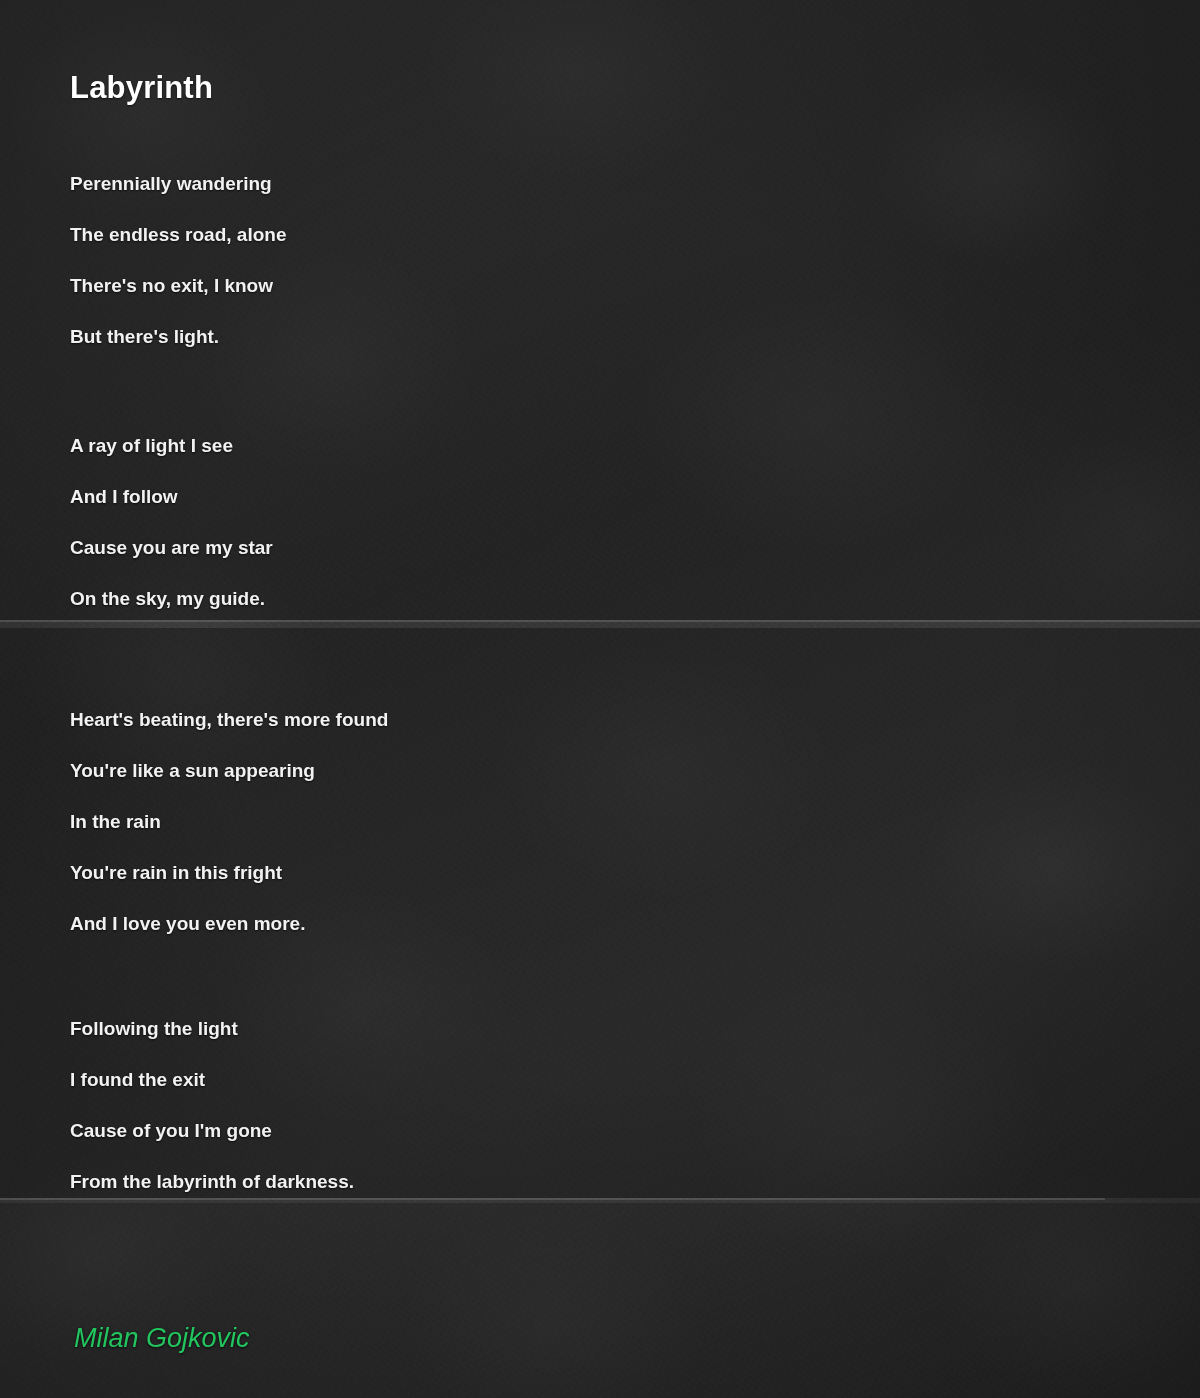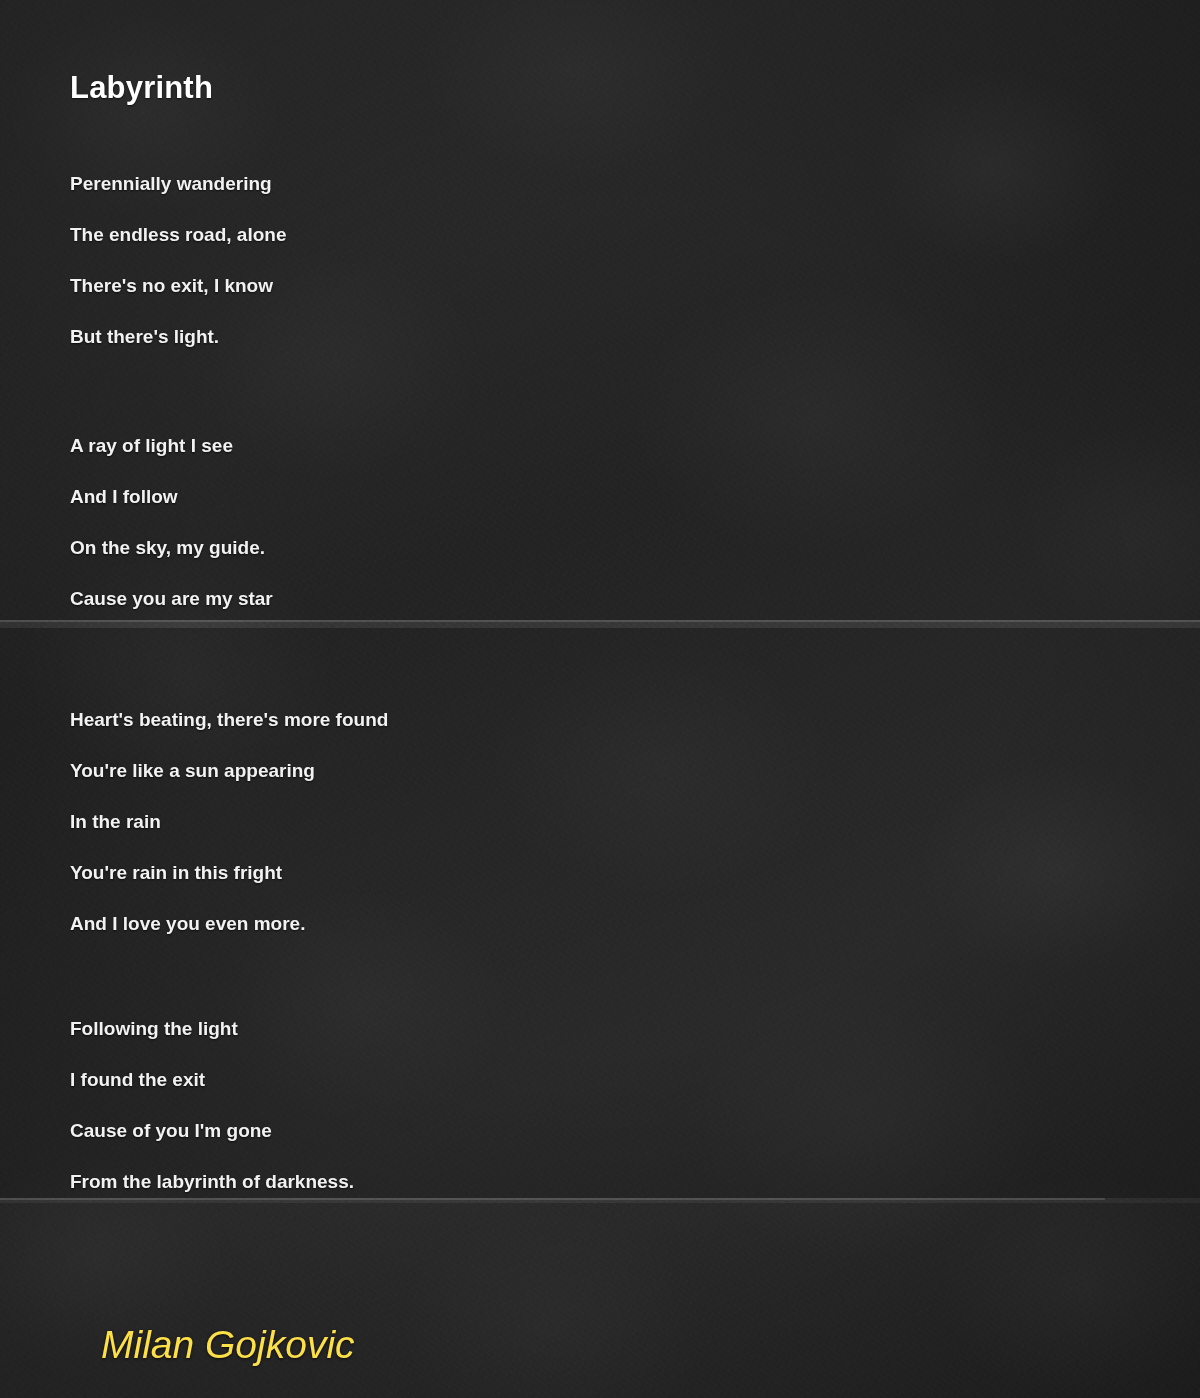--- a/index.html
+++ b/index.html
@@ -113,25 +113,24 @@
   }
   
   .stanza-2 { margin-bottom: 70px; }
   .stanza-3 { margin-bottom: 54px; }
   .stanza-4 { margin-bottom: 0; }
 
   .author {
     position: absolute;
     left: 74px;
     top: 1323px;
-    font-size: 39px;
+    font-size: 27px;
     font-style: italic;
-    color: #fde047;
+    color: #22c55e;
     text-shadow: 0 1px 3px rgba(0,0,0,0.75);
-    margin-left: 27px;
   }
 </style>
 </head>
 <body>
 
 <div class="page">
 
   <div class="bg-texture"></div>
   <div class="bg-streaks"></div>
   <div class="bg-vignette"></div>
@@ -151,22 +150,22 @@
       <div class="stanza stanza-1">
         <div class="line">Perennially wandering</div>
         <div class="line">The endless road, alone</div>
         <div class="line">There's no exit, I know</div>
         <div class="line">But there's light.</div>
       </div>
 
       <div class="stanza stanza-2">
         <div class="line">A ray of light I see</div>
         <div class="line">And I follow</div>
+        <div class="line">Cause you are my star</div>
         <div class="line">On the sky, my guide.</div>
-        <div class="line">Cause you are my star</div>
       </div>
 
       <div class="stanza stanza-3">
         <div class="line">Heart's beating, there's more found</div>
         <div class="line">You're like a sun appearing</div>
         <div class="line">In the rain</div>
         <div class="line">You're rain in this fright</div>
         <div class="line">And I love you even more.</div>
       </div>
 

